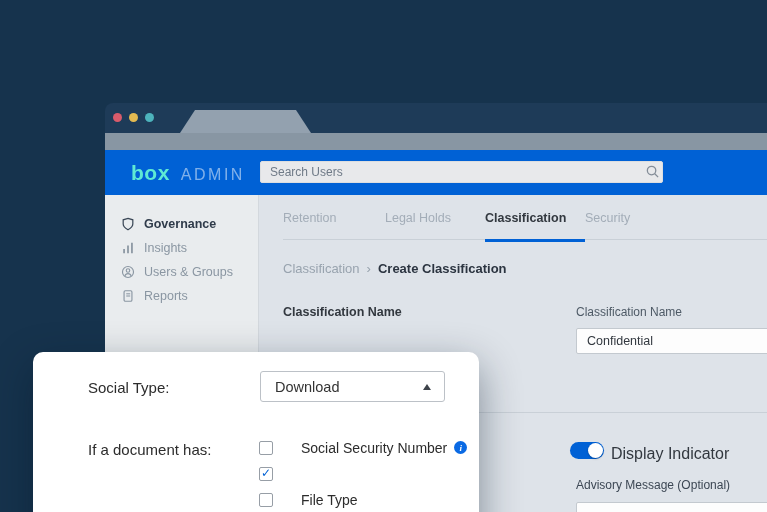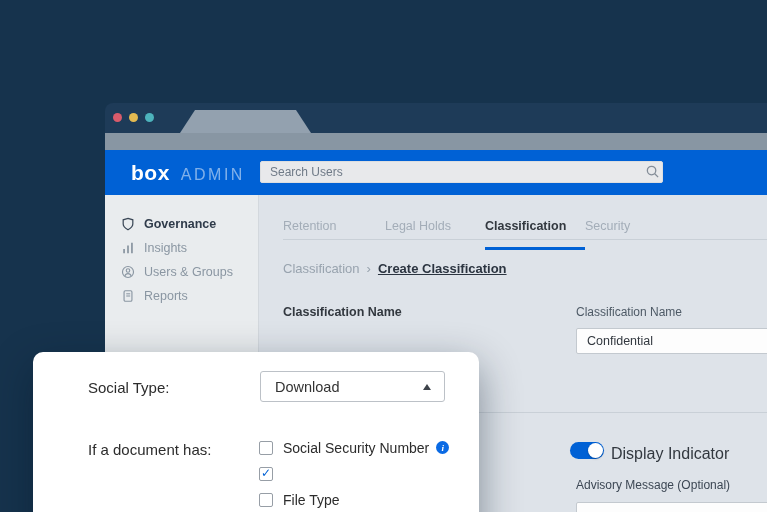--- a/index.html
+++ b/index.html
@@ -24,21 +24,21 @@
   .browser-tab {
     position:absolute; left:75px; top:7px; width:131px; height:23px;
     background:#93a1af;
     clip-path:polygon(15px 0, 116px 0, 131px 23px, 0 23px);
   }
   .chrome { height:17px; background:#8896a3; }
 
   
   .appheader { position:relative; height:45px; background:#0061d5; }
   .logo { position:absolute; left:26px; top:11px; display:flex; align-items:baseline; }
-  .logo-box { color:#ffffff; font-weight:700; font-size:21px; letter-spacing:0.5px; }
+  .logo-box { color:#5eead4; font-weight:700; font-size:21px; letter-spacing:0.5px; }
   .logo-admin { color:rgba(255,255,255,0.5); font-size:16px; letter-spacing:2.5px; margin-left:11px; }
   .search {
     position:absolute; left:155px; top:11px; width:403px; height:22px;
     background:#e8e9eb; border:1px solid #dcdee0; border-radius:2px;
     font-size:12px; color:#444; padding:0 26px 0 9px; outline:none;
     font-family:"Liberation Sans","DejaVu Sans",sans-serif;
   }
   .search::placeholder { color:#6f7a87; }
   .search-icon { position:absolute; left:540px; top:14px; width:15px; height:15px; }
 
@@ -52,32 +52,32 @@
     display:flex; align-items:flex-start; height:24px; padding-left:16px;
     font-size:12.5px; color:#8a96a2; cursor:pointer;
   }
   .side-item .icn { width:14px; height:14px; margin-right:9px; flex-shrink:0; }
   .side-item.checked { color:#2f3b4a; font-weight:700; }
 
   .main { flex:1; position:relative; background:#dee3e9; }
 
   .tabsrow { position:absolute; left:24px; right:0; top:0; height:45px; border-bottom:1px solid #c9d0d7; }
   .tab {
-    position:absolute; top:24px; width:101px; font-size:12.5px; color:#a3adb8; cursor:pointer;
+    position:absolute; top:16px; width:101px; font-size:12.5px; color:#a3adb8; cursor:pointer;
   }
   .tab.checked { color:#32383f; font-weight:700; }
   .tab.checked::after {
     content:""; position:absolute; left:0; top:28px; width:100px; height:3px; background:#0061d5;
   }
   .tab:nth-child(1){ left:0; } .tab:nth-child(2){ left:102px; }
   .tab:nth-child(3){ left:202px; } .tab:nth-child(4){ left:302px; }
 
   .breadcrumb { position:absolute; left:24px; top:66px; font-size:13px; color:#98a3ae; }
   .breadcrumb .crumb-sep { margin:0 7px; }
-  .breadcrumb .crumb-current { color:#2b3440; font-weight:700;text-decoration:underline; }
+  .breadcrumb .crumb-current { color:#2b3440; font-weight:700; }
 
   .section-heading { position:absolute; left:24px; top:110px; font-size:12.5px; font-weight:700; color:#32383f; }
 
   .rightcol-label { position:absolute; left:317px; top:110px; font-size:12px; color:#4e5a66; }
   .input-box {
     position:absolute; left:317px; width:215px; height:26px;
     background:#fdfdfd; border:1px solid #c3c9cf; border-radius:2px;
     font-size:12.5px; color:#32383f; padding:0 10px; outline:none;
     font-family:"Liberation Sans","DejaVu Sans",sans-serif;
   }
@@ -123,21 +123,21 @@
   .check-group { position:absolute; left:226px; top:88px; }
   .check-row { display:flex; align-items:center; height:15px; margin-bottom:11px; cursor:pointer; }
   .checkbox {
     width:14px; height:14px; border:1.5px solid #979ea6; border-radius:2px;
     background:#fff; flex-shrink:0; position:relative;
   }
   .checkbox.checked::after {
     content:"\2713"; position:absolute; left:1px; top:-2px;
     color:#0061d5; font-size:12px; font-weight:700;
   }
-  .check-label { margin-left:10px; font-size:14px; color:#2c2c2c; }
+  .check-label { margin-left:28px; font-size:14px; color:#2c2c2c; }
   .info-icon {
     width:13px; height:13px; margin-left:7px; border-radius:50%;
     background:#0a6ae4; color:#fff; font-size:9px; font-weight:700;
     display:flex; align-items:center; justify-content:center;
     font-family:"Liberation Serif","DejaVu Serif",serif; font-style:italic;
   }
 </style>
 </head>
 <body>
 

